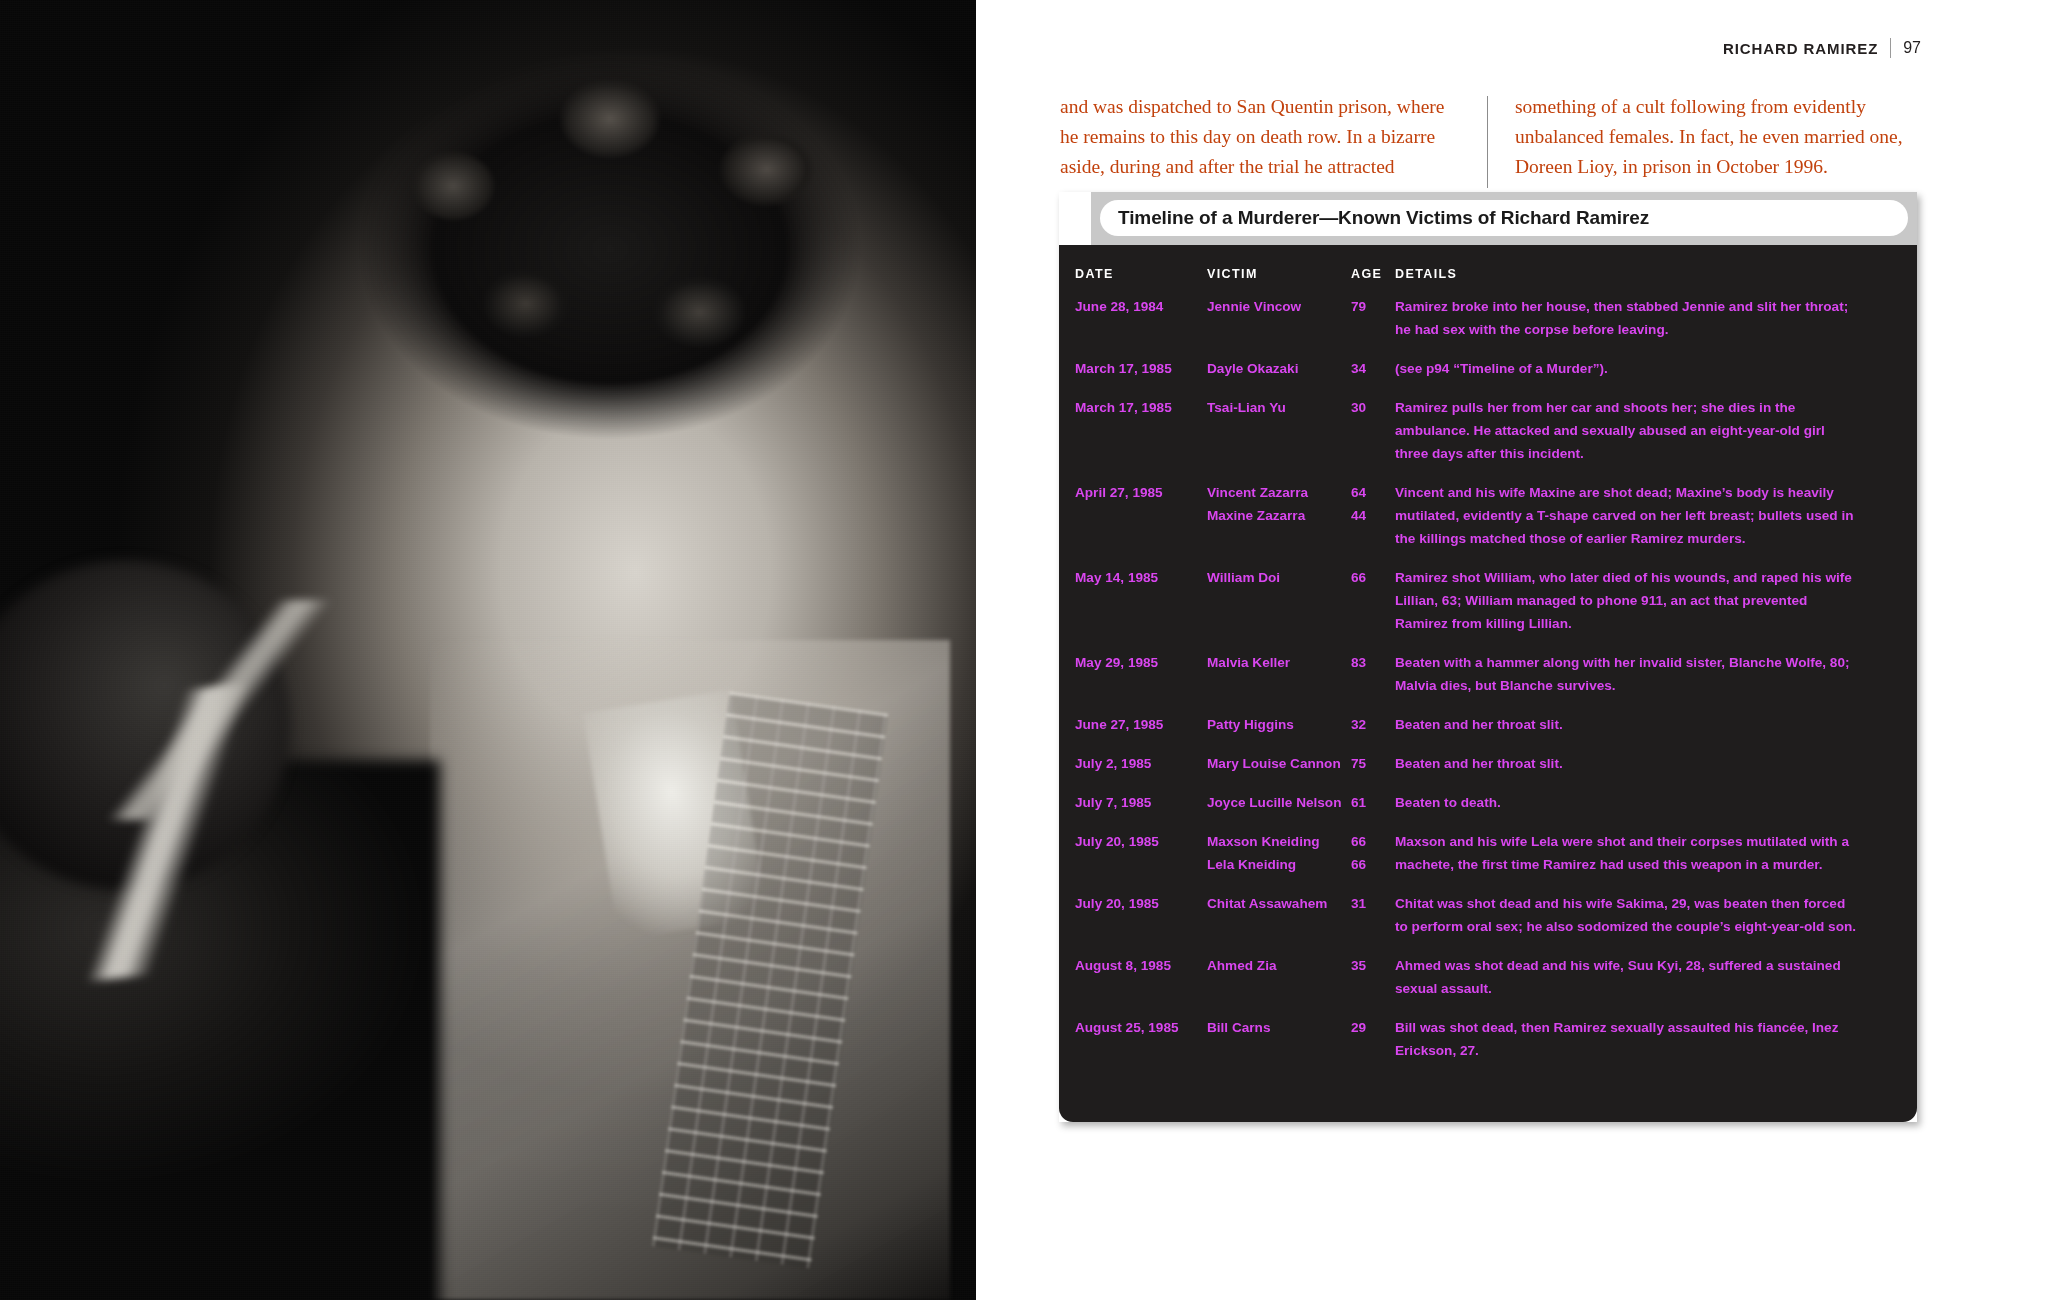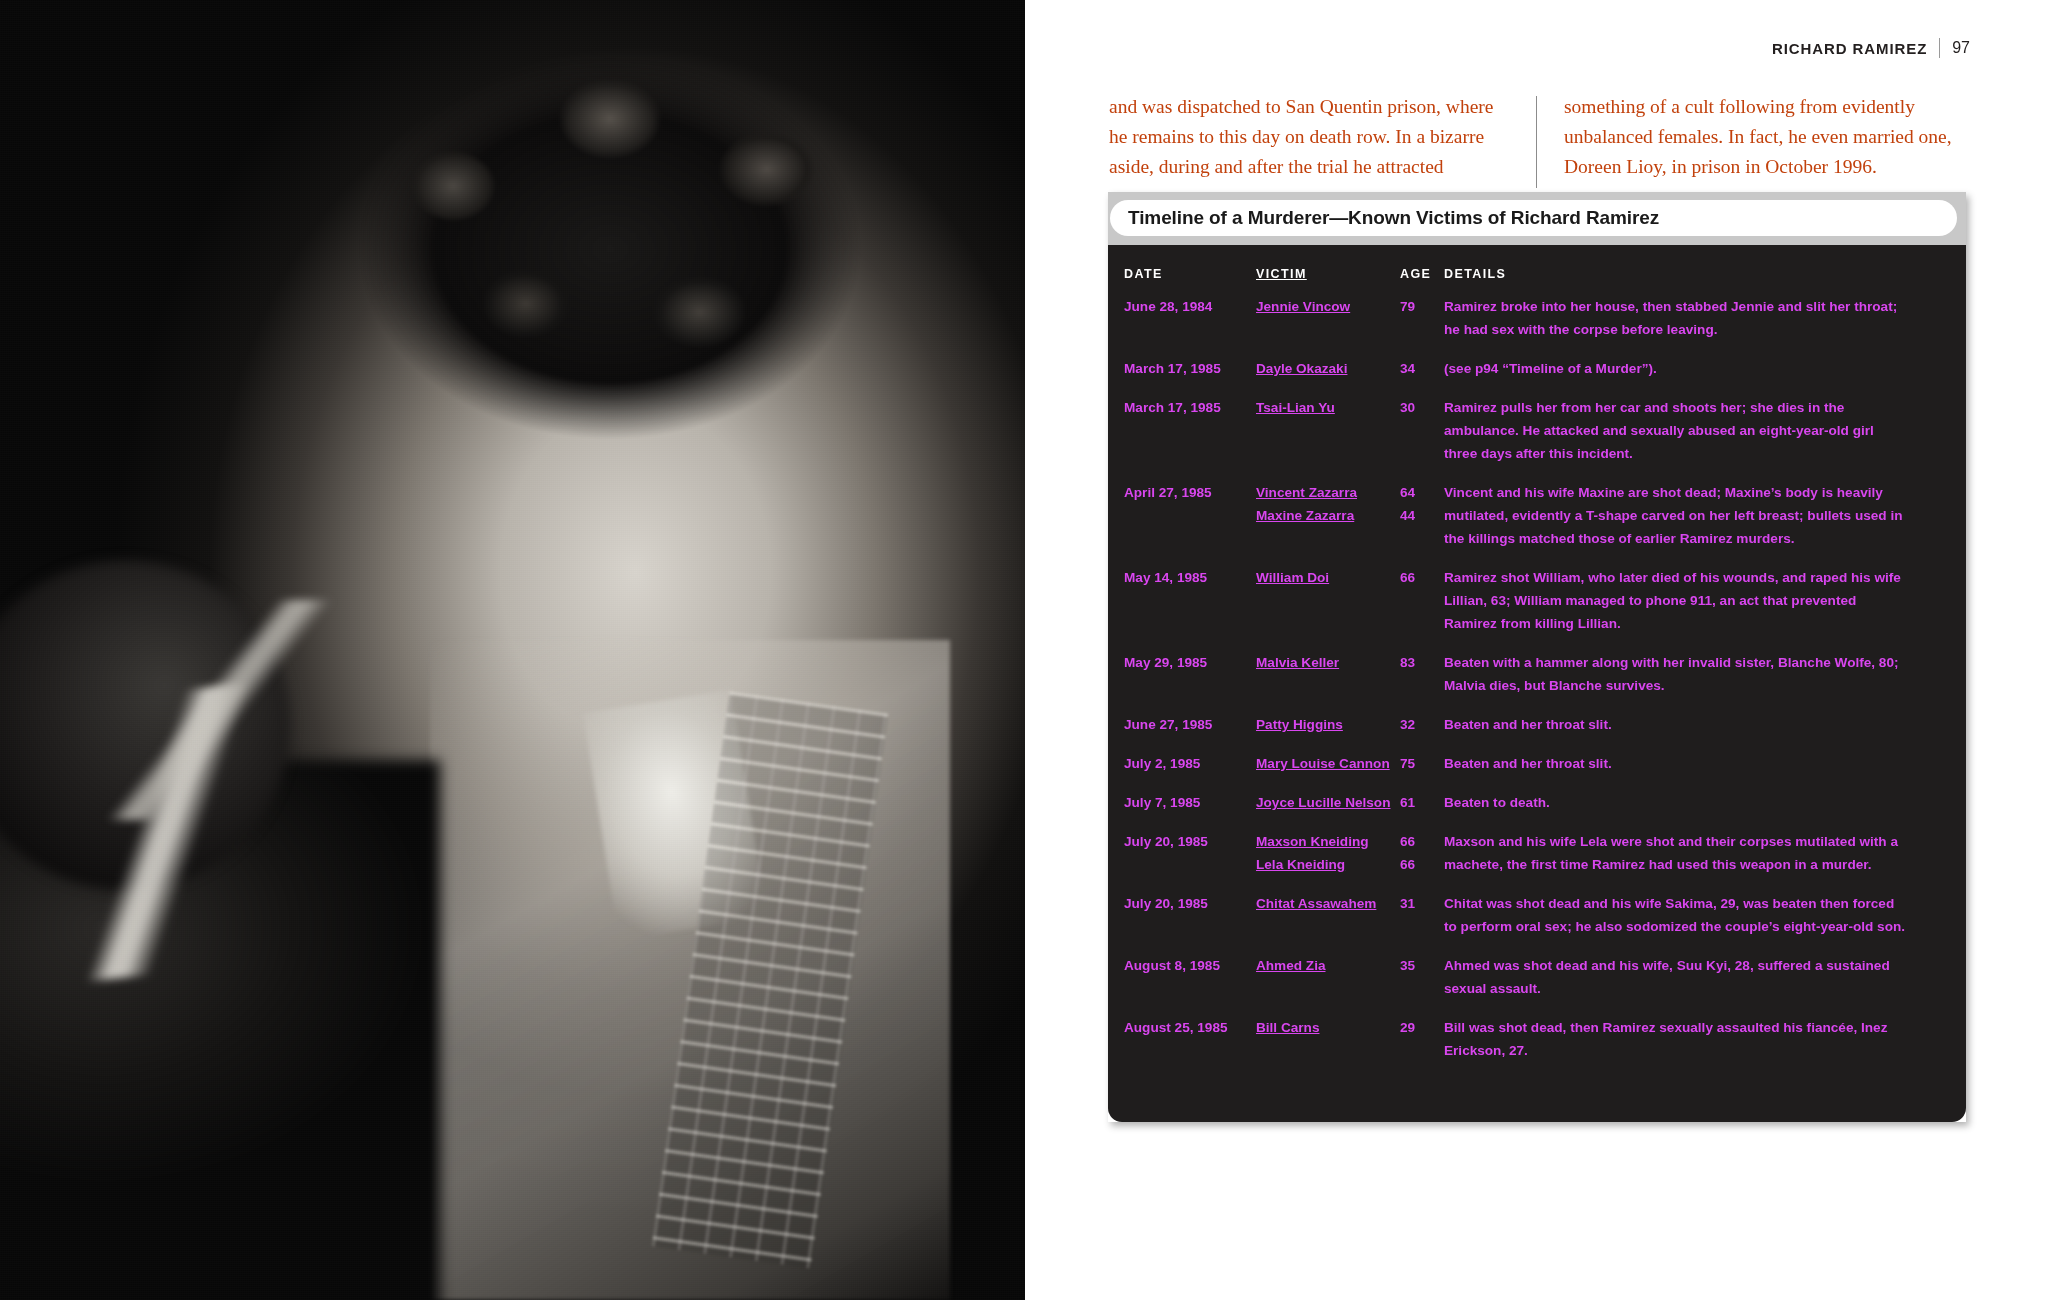--- a/index.html
+++ b/index.html
@@ -76,21 +76,21 @@
     filter:blur(4px);
   }
   .grain{
     position:absolute;inset:0;pointer-events:none;opacity:.16;
     background-image:
       repeating-linear-gradient(0deg, rgba(255,255,255,.05) 0 1px, rgba(0,0,0,.05) 1px 2px),
       repeating-linear-gradient(90deg, rgba(255,255,255,.04) 0 1px, rgba(0,0,0,.04) 1px 2px);
   }
 
   
-  .page{position:absolute;left:1025px;top:0;width:1023px;height:1300px;background:#fff;}
+  .page{position:absolute;left:976px;top:0;width:1023px;height:1300px;background:#fff;}
 
   .running-head{
     position:absolute;right:78px;top:38px;
     display:flex;align-items:center;gap:12px;
     font-size:15px;font-weight:bold;letter-spacing:.9px;color:#231f1f;
   }
   .rh-rule{width:1px;height:20px;background:#9a9a9a;display:inline-block;}
   .rh-page{font-weight:normal;font-size:16px;letter-spacing:0;}
 
   .cols{
@@ -105,21 +105,21 @@
   .col p{margin:0;}
   .col-divider{width:55px;display:flex;justify-content:center;}
   .col-divider span{width:1px;background:#8c8c8c;height:92px;display:block;margin-top:4px;}
 
   
   .panel{
     position:absolute;left:83px;top:192px;width:858px;
     box-shadow:3px 4px 7px rgba(0,0,0,.30);
   }
   .panel-titlebar{
-    background:#c8c8c8;padding:8px 9px 9px 2px;
+    background:#c8c8c8;padding:8px 9px 9px 9px;margin-left:32px;
   }
   .pill{
     background:#ffffff;border-radius:22px;height:36px;
     display:flex;align-items:center;padding:0 18px;
   }
   .pill-text{
     font-size:19px;font-weight:bold;color:#1a1a1a;letter-spacing:-.1px;
   }
   .panel-body{
     background:#1f1d1d;padding:22px 0 44px 0;
@@ -131,21 +131,21 @@
   }
   table.timeline th{
     text-align:left;color:#ffffff;font-size:12.5px;font-weight:bold;
     letter-spacing:1.4px;padding:0 0 14px 0;vertical-align:top;
   }
   table.timeline td{
     color:#d946ef;font-size:13.6px;font-weight:bold;line-height:23px;
     vertical-align:top;padding:0 0 16px 0;
   }
   .c-date{width:132px;padding-left:16px !important;}
-  .c-victim{width:144px;text-decoration:underline;}
+  .c-victim{width:144px;}
   .c-age{width:44px;}
   .c-details{padding-right:60px !important;margin-left:40px;}
   th.c-date{padding-left:16px !important;}
 
   .sub-line{display:block;}
   .sub-line + .sub-line{margin-top:0;}
 </style>
 </head>
 <body>
 

